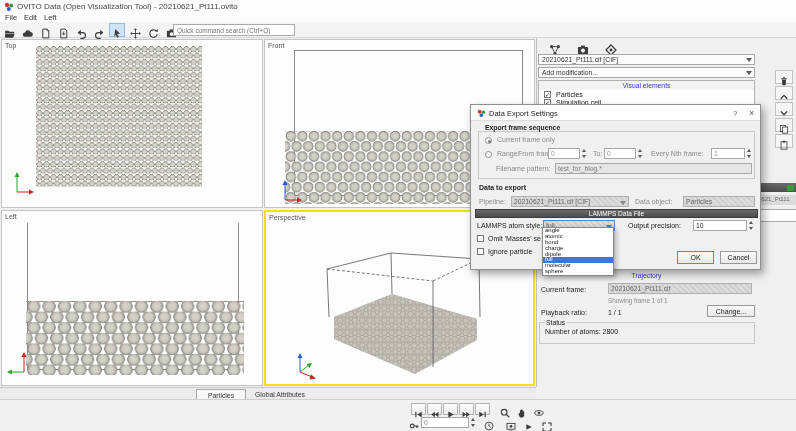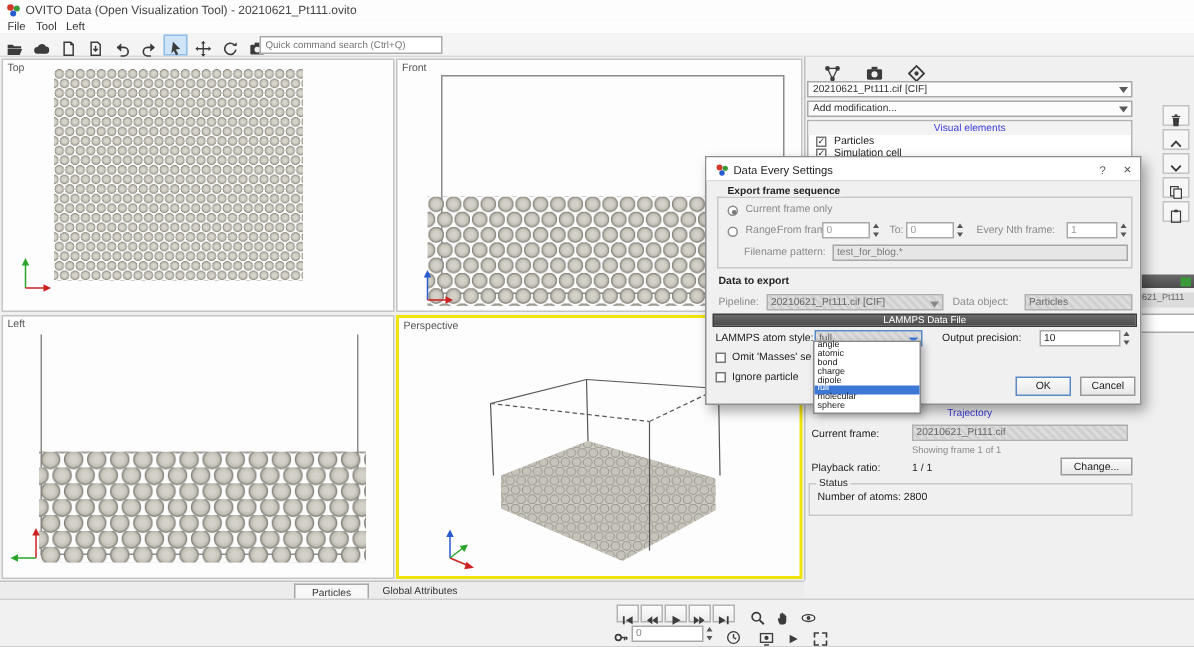--- a/index.html
+++ b/index.html
@@ -90,21 +90,21 @@
     <svg class="abs" style="left:4px;top:2px" width="10" height="10" viewBox="0 0 10 10">
         <circle cx="3" cy="3" r="2.2" fill="#d03a2a"></circle>
         <circle cx="7.2" cy="3.6" r="2" fill="#3a9a3a"></circle>
         <circle cx="4.8" cy="7" r="2" fill="#2a5ad0"></circle>
       </svg>
     <span class="t">OVITO Data (Open Visualization Tool) - 20210621_Pt111.ovito</span>
   </div>
 
   <div class="abs menubar">
     <span style="left:5px">File</span>
-    <span style="left:24px">Tool</span>
+    <span style="left:24px">Edit</span>
     <span style="left:44px">Left</span>
   </div>
 
   <div class="abs toolbar">
     <span id="toolbar-icons"><span class="tb-btn"><svg viewBox="0 0 10 10" width="11" height="11" fill="#3c3c3c">
             <path d="M1 2.5h3l1 1h4.2v1.3H1z M1 5.2h8.8L8.3 8.8H1z"></path>
           </svg></span><span class="tb-btn"><svg viewBox="0 0 10 10" width="11" height="11" fill="#3c3c3c">
             <path d="M2.6 8a2 2 0 0 1 .2-4 2.7 2.7 0 0 1 5-0.4 1.9 1.9 0 0 1-.2 4.4z"></path>
           </svg></span><span class="tb-btn"><svg viewBox="0 0 10 10" width="11" height="11" fill="#3c3c3c">
             <path d="M2.5 1h4L8 2.5V9H2.5z" fill="none" stroke="#3c3c3c" stroke-width=".9"></path>
@@ -288,21 +288,21 @@
     </div>
   </div>
 
   <div class="abs dialog">
     <div class="dlg-title">
       <svg class="abs" style="left:6px;top:4px" width="9" height="9" viewBox="0 0 10 10">
           <circle cx="3" cy="3" r="2.2" fill="#d03a2a"></circle>
           <circle cx="7.2" cy="3.6" r="2" fill="#3a9a3a"></circle>
           <circle cx="4.8" cy="7" r="2" fill="#2a5ad0"></circle>
         </svg>
-      <span class="abs" style="left:18px;top:4px">Data Every Settings</span>
+      <span class="abs" style="left:18px;top:4px">Data Export Settings</span>
       <span class="abs" style="left:262px;top:4px;color:#555">?</span>
       <span class="abs" style="left:278px;top:3px;color:#555;font-size:9px">×</span>
     </div>
 
     <div class="groupbox" style="left:7px;top:26px;width:277px;height:48px">
       <div class="legend" style="left:4px;top:-8px">Export frame sequence</div>
     </div>
     <span class="radio sel" style="left:14px;top:32px"></span>
     <div class="lbl gray" style="left:26px;top:31px">Current frame only</div>
     <span class="radio" style="left:14px;top:46px"></span>

